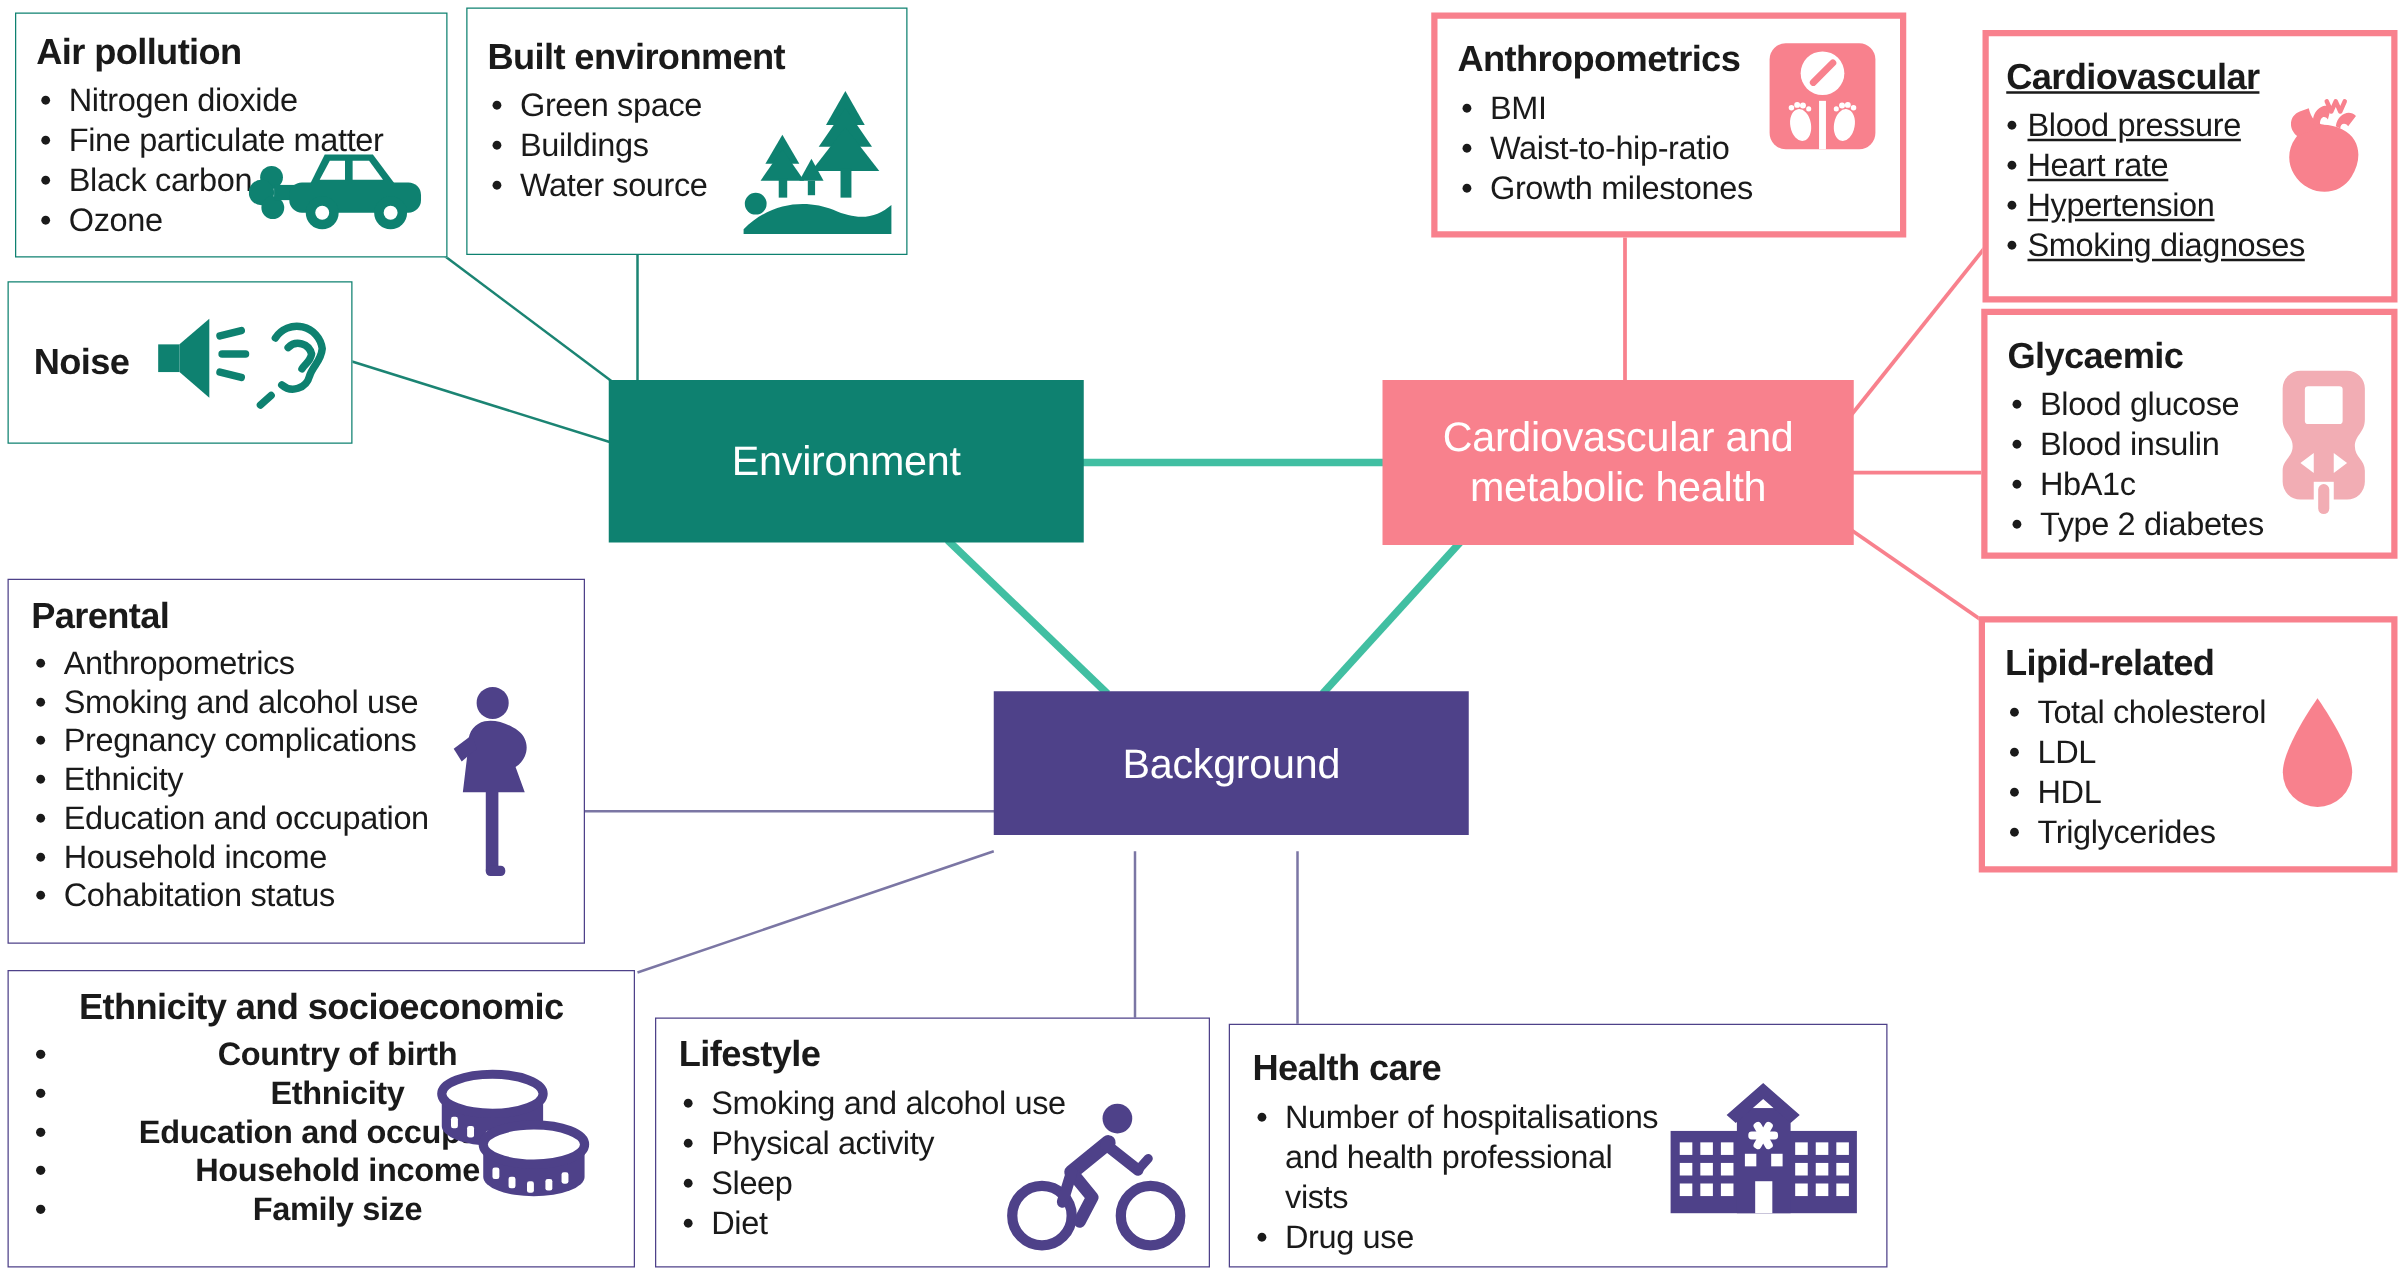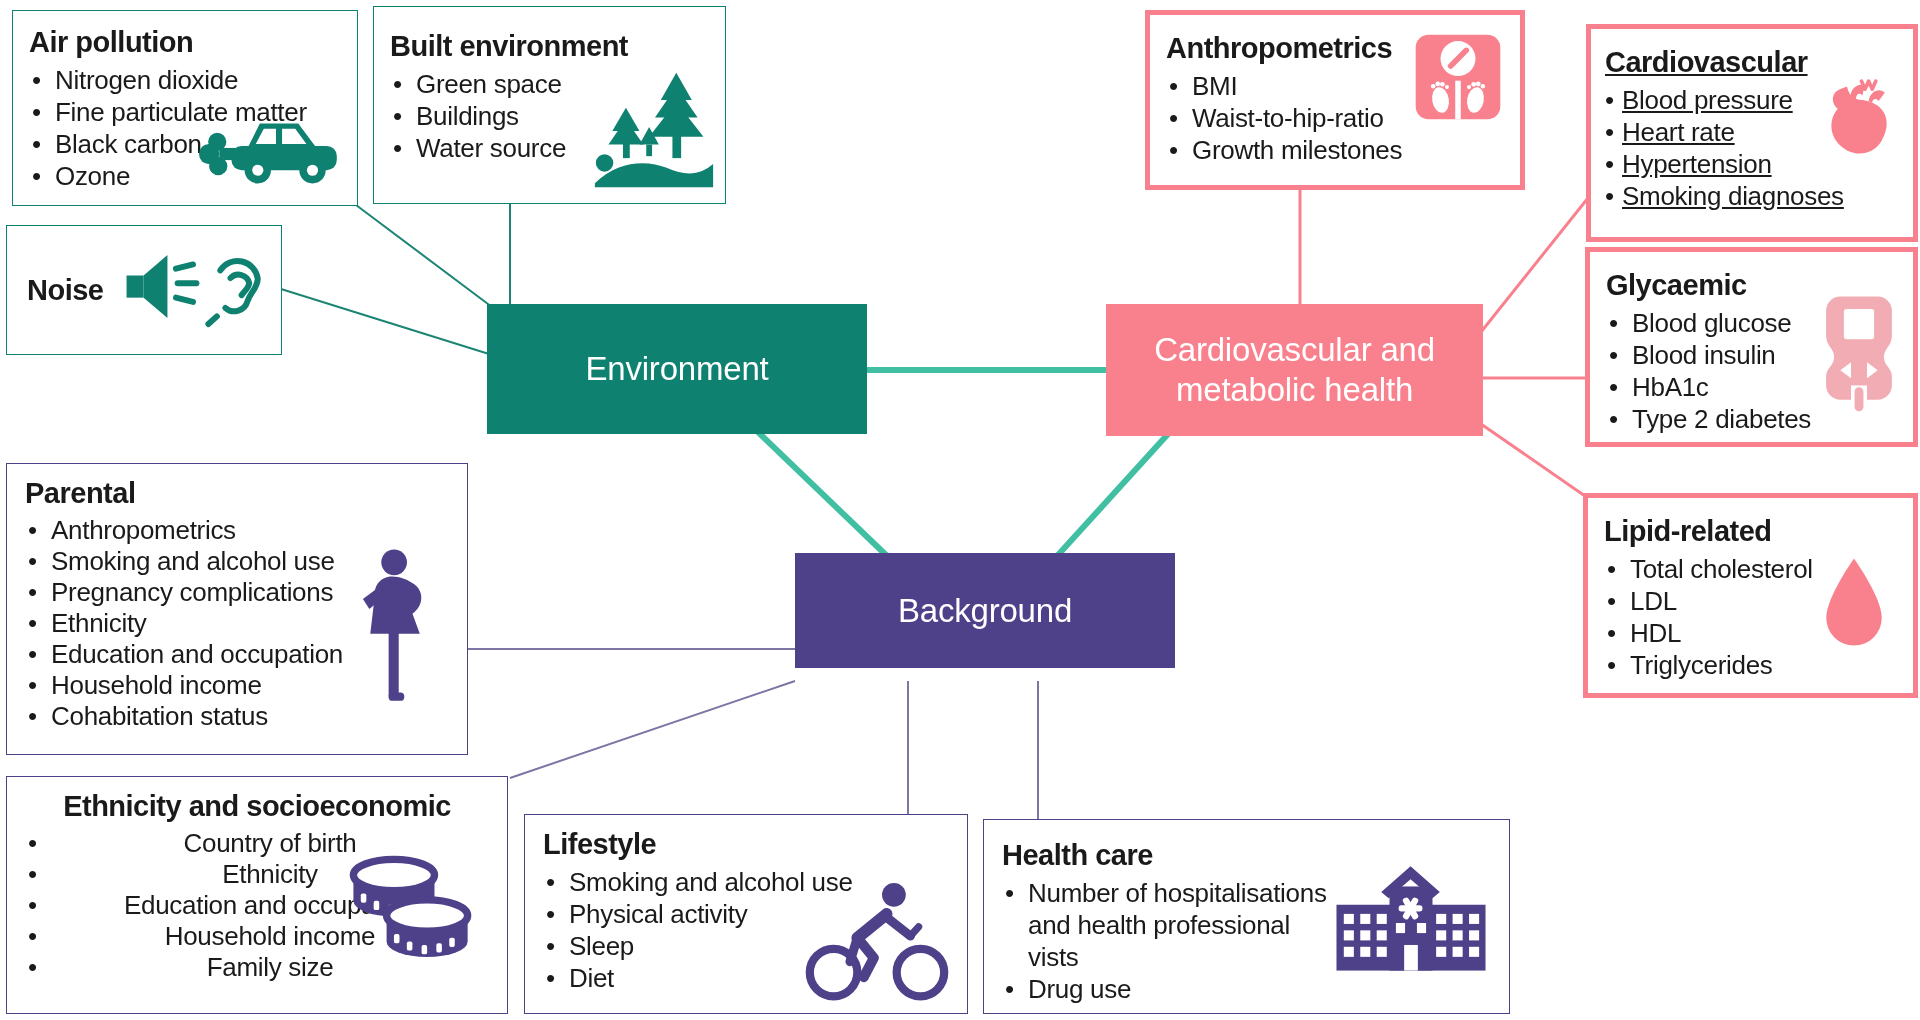--- a/index.html
+++ b/index.html
@@ -58,21 +58,21 @@
   #cardiovascular{left:1586px;top:24px;width:332px;height:218px;padding:16px 14px;text-decoration:underline;}
   #cardiovascular .icon{right:10px;top:44px;width:94px;height:90px;}
   #glycaemic{left:1585px;top:247px;width:333px;height:200px;padding:16px 16px;}
   #glycaemic .icon{right:14px;top:40px;width:80px;height:122px;}
   #lipid-related{left:1583px;top:493px;width:335px;height:205px;padding:16px 16px;}
   #lipid-related .icon{right:22px;top:56px;width:74px;height:98px;}
   #parental{left:6px;top:463px;width:462px;height:292px;padding:12px 18px;}
   #parental ul{line-height:31px;}
   #parental .icon{right:32px;top:80px;width:90px;height:188px;}
   #ethnicity-socioeconomic{left:6px;top:776px;width:502px;height:238px;padding:12px 18px;text-align:center;}
-  #ethnicity-socioeconomic ul{line-height:31px;}
+  #ethnicity-socioeconomic ul{line-height:31px;font-weight:bold;}
   #ethnicity-socioeconomic .icon{right:20px;top:60px;width:152px;height:136px;}
   #lifestyle{left:524px;top:814px;width:444px;height:200px;padding:12px 18px;}
   #lifestyle .icon{right:10px;bottom:10px;width:160px;height:124px;}
   #health-care{left:983px;top:819px;width:527px;height:195px;padding:18px 18px;}
   #health-care li{max-width:330px;}
   #health-care .icon{right:18px;top:40px;width:160px;height:116px;}
 </style>
 </head>
 <body>
 

